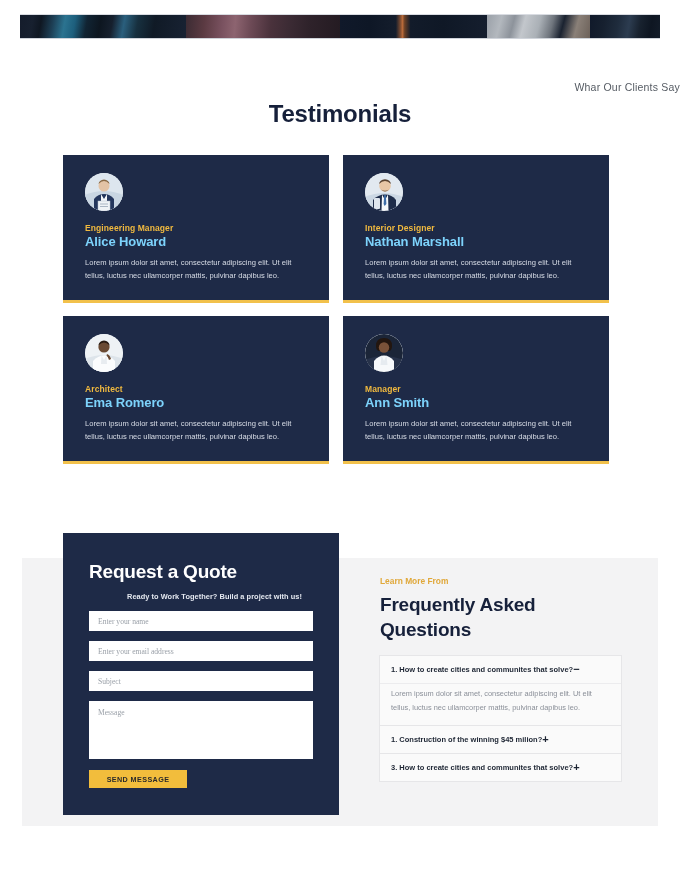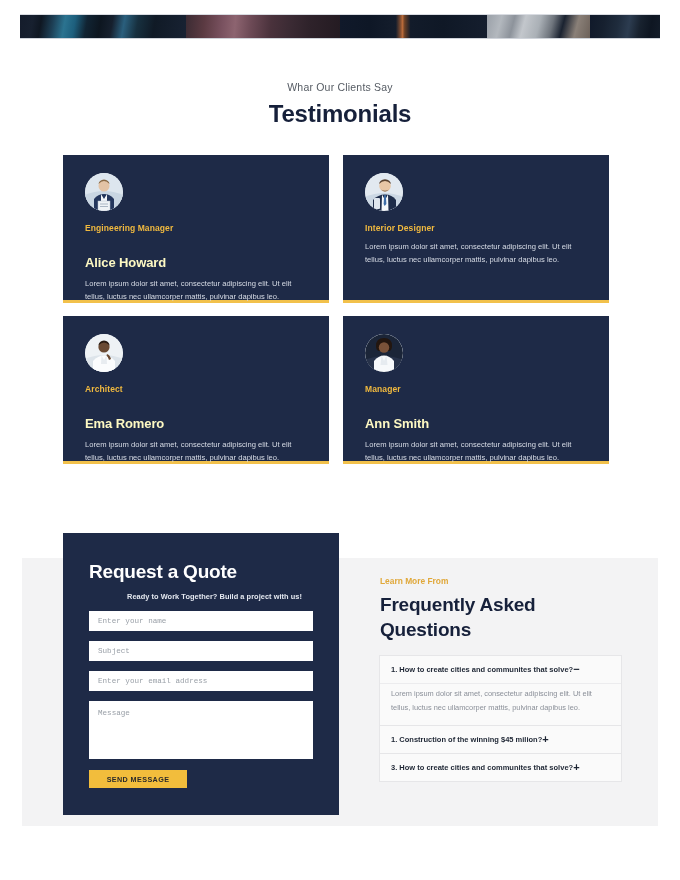--- a/index.html
+++ b/index.html
@@ -46,21 +46,21 @@
       linear-gradient(105deg,#9aa0a8 0%,#b3b8be 14%,#8d939b 26%,#c3c7cc 36%,
       #aab0b6 50%, #6f757d 62%, #1a2230 72%, #8a8078 85%, #6c6159 100%); }
   .hero-seg-5 { width: 11%; background:
       linear-gradient(100deg,#10192a 0%,#16202f 20%,#1f2c3d 40%,#2c3c50 55%,
       #18222f 70%, #0e1622 85%, #131c29 100%); }
 
   
   .section-eyebrow {
     position: absolute;
     left: 0; right: 0;
-    text-align: center;
+    text-align: right;
     font-size: 10.5px;
     color: #555b63;
     letter-spacing: 0.2px;
   }
   .testimonials-eyebrow { top: 81px; }
 
   .section-title {
     position: absolute;
     left: 0; right: 0;
     text-align: center;
@@ -100,24 +100,24 @@
   .avatar svg { display: block; width: 38px; height: 38px; }
 
   .role {
     margin-top: 12px;
     font-size: 8.5px;
     font-weight: bold;
     color: #f0b93f;
     letter-spacing: 0.1px;
   }
   .person {
-    margin-top: 22px;
+    margin-top: 1px;
     font-size: 13px;
     font-weight: bold;
-    color: #fef9c3;
+    color: #7dd3fc;
     letter-spacing: -0.1px;
   }
   .quote {
     margin-top: 7px;
     font-size: 7.6px;
     line-height: 1.75;
     color: #d7dce6;
     max-width: 224px;
   }
 
@@ -156,21 +156,21 @@
     margin-left: 38px;
   }
   .field {
     display: block;
     width: 224px;
     height: 20px;
     margin-top: 10px;
     background: #ffffff;
     border: 1px solid #ffffff;
     padding: 0 8px;
-    font-family: Liberation Mono, monospace;
+    font-family: Liberation Serif, serif;
     font-size: 7.6px;
     color: #333;
     outline: none;
   }
   .field::placeholder { color: #9aa0a8; }
   textarea.field {
     height: 58px;
     padding-top: 6px;
     resize: none;
     line-height: 1.4;
@@ -289,20 +289,21 @@
           <circle cx="20" cy="13" r="5.8" fill="#e8c7a6"></circle>
           <path d="M14 11 Q20 5 26 11 Q25.5 7 20 6.2 Q14.5 7 14 11 Z" fill="#5a4330"></path>
           <path d="M16 16.5 Q20 19 24 16.5 Q22 18.5 20 18.6 Q18 18.5 16 16.5 Z" fill="#6b5038"></path>
           <path d="M8 38 L8 27 Q13 21.5 20 21.5 Q27 21.5 31 27 L31 38 Z" fill="#1f2d4a"></path>
           <path d="M17 21.5 L20 27 L23 21.5 L23.5 38 L16.5 38 Z" fill="#f6f8fa"></path>
           <path d="M19.2 22 L20.8 22 L21.4 31 L19.6 33 L18.6 31 Z" fill="#3f6ea8"></path>
           <rect x="9" y="25" width="6" height="11" rx="1" fill="#dfe6ee"></rect>
         </svg>
       </div>
       <div class="role">Interior Designer</div>
+      <div class="person">Nathan Marshall</div>
       <div class="quote">Lorem ipsum dolor sit amet, consectetur adipiscing elit. Ut elit tellus, luctus nec ullamcorper mattis, pulvinar dapibus leo.</div>
     </div>
 
     <div class="tcard">
       <div class="avatar">
         <svg viewBox="0 0 38 38">
           <circle cx="19" cy="19" r="19" fill="#eef2f5"></circle>
           <path d="M0 38 L0 25 Q19 17 38 25 L38 38 Z" fill="#dde4ea"></path>
           <circle cx="19" cy="13" r="5.6" fill="#6a4a33"></circle>
           <path d="M13.4 11.5 Q19 5.5 24.6 11.5 Q24 7 19 6.4 Q14 7 13.4 11.5 Z" fill="#2b1d14"></path>
@@ -333,22 +334,22 @@
     </div>
 
   </div>
 
   <div class="gray-band"></div>
 
   <div class="quote-panel">
     <div class="quote-title">Request a Quote</div>
     <div class="quote-sub">Ready to Work Together? Build a project with us!</div>
     <input class="field" type="text" placeholder="Enter your name" style="">
+    <input class="field" type="text" placeholder="Enter your email address" style="">
     <input class="field" type="text" placeholder="Subject" style="">
-    <input class="field" type="text" placeholder="Enter your email address" style="">
     <textarea class="field" placeholder="Message" style=""></textarea>
     <button class="send-btn">SEND MESSAGE</button>
   </div>
 
   <div class="faq-eyebrow">Learn More From</div>
   <div class="faq-title">Frequently Asked Questions</div>
 
   <div class="faq-list">
     <div class="faq-item">
       <div class="faq-q">

